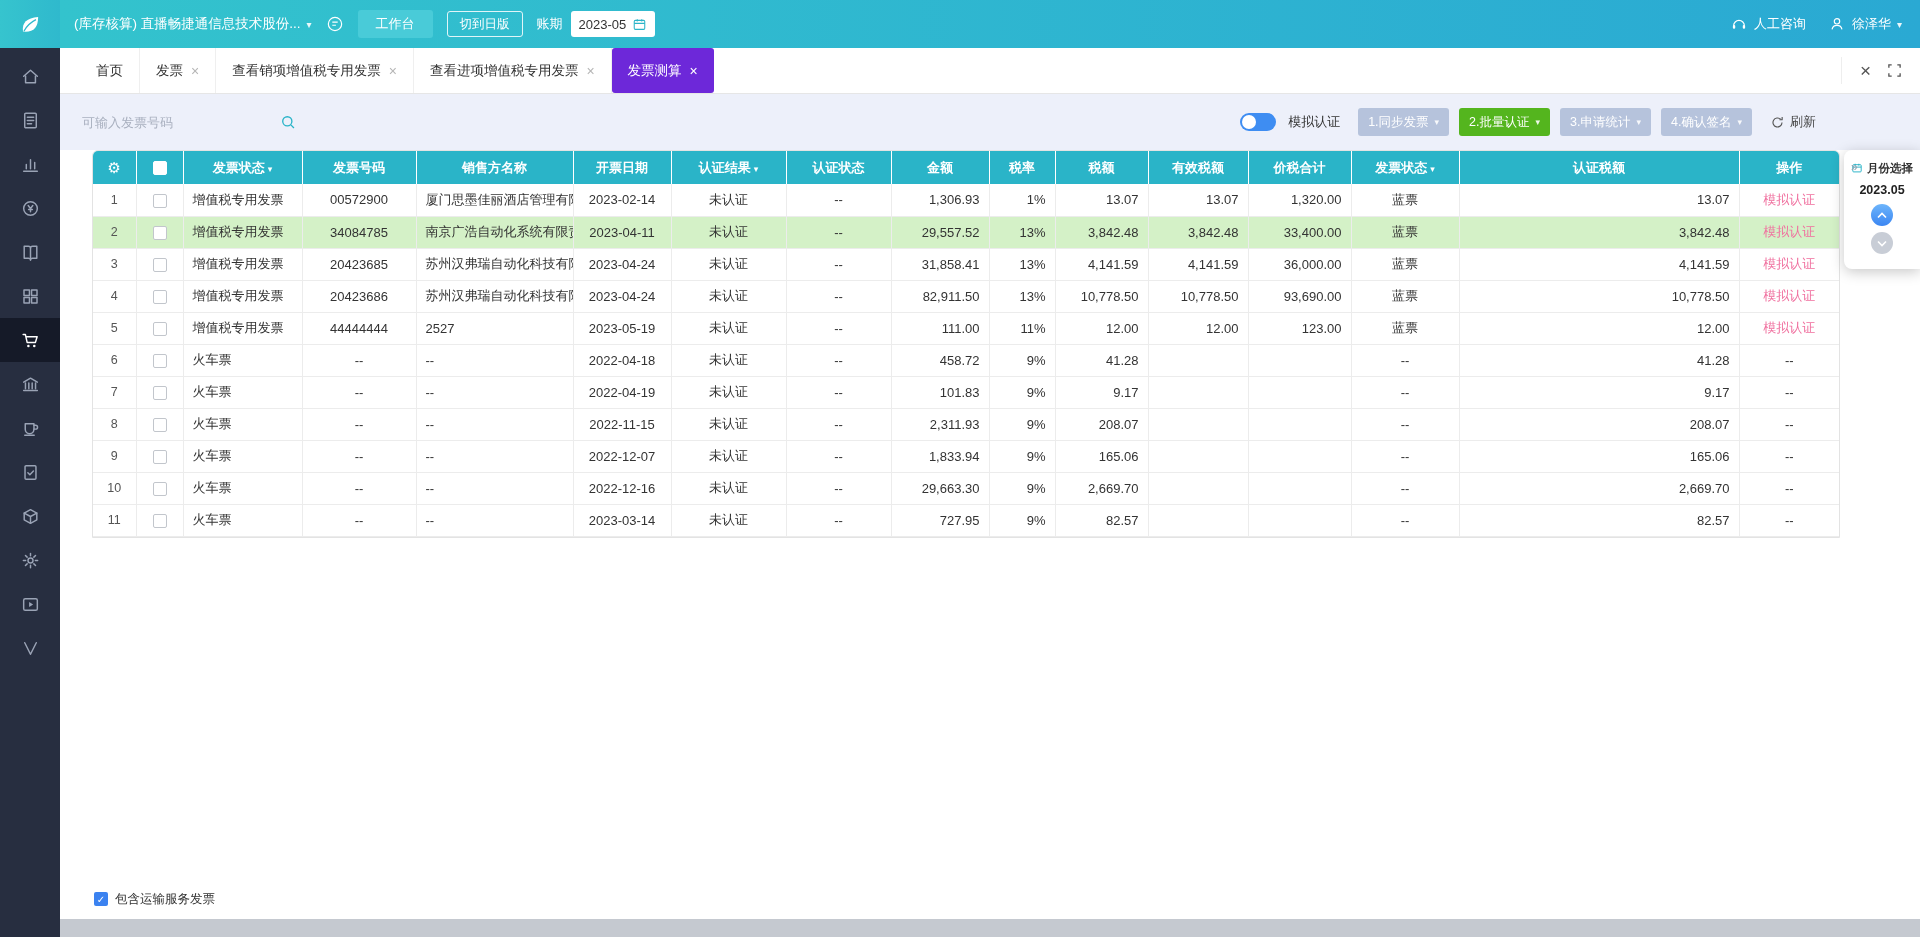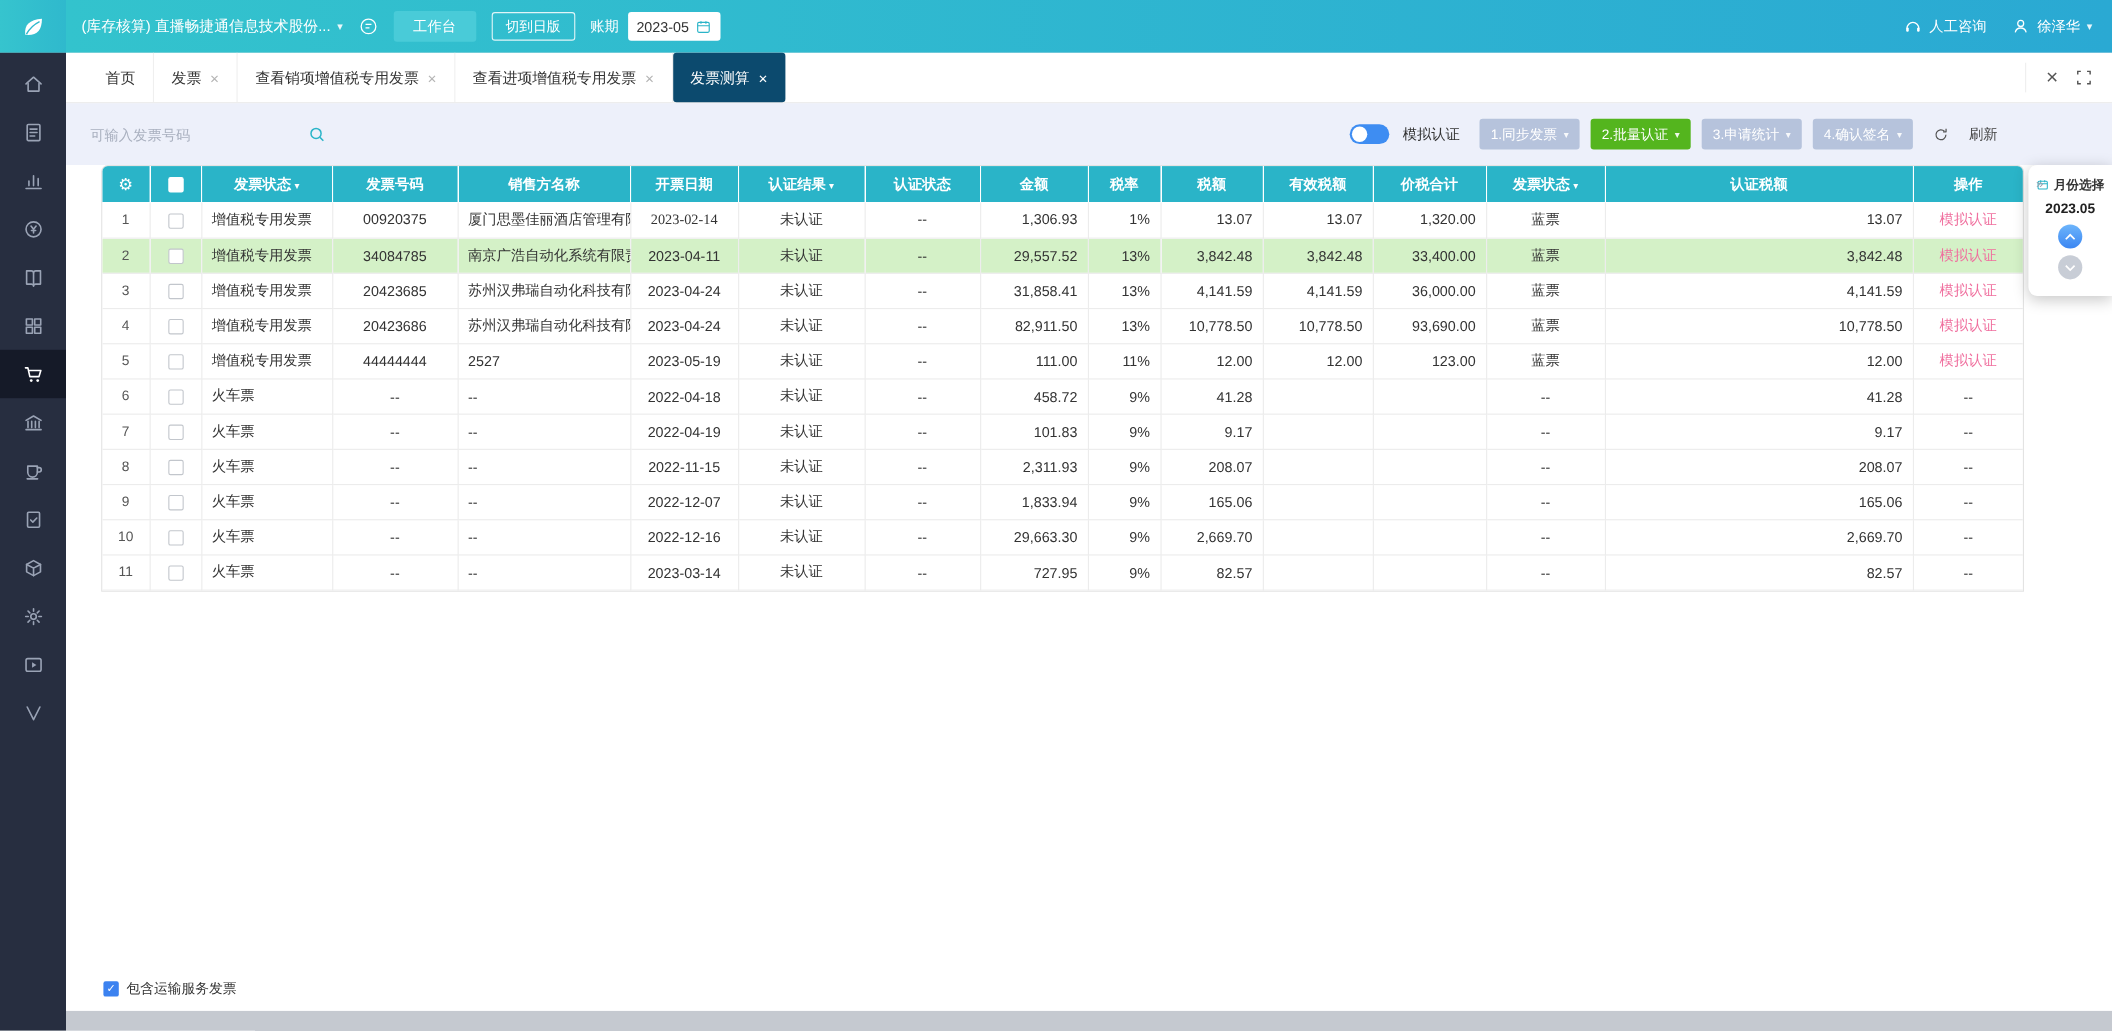--- a/index.html
+++ b/index.html
@@ -30,21 +30,21 @@
   .period-pill { background:#fff; color:#333; height:26px; border-radius:3px; display:flex; align-items:center; gap:6px; padding:0 8px; cursor:pointer; font-size:13px; }
   .period-pill svg { width:15px; height:15px; stroke:#2ab4c8; }
   .tb-right { margin-left:auto; display:flex; align-items:center; gap:22px; }
   .tb-link, .tb-user { display:flex; align-items:center; gap:6px; cursor:pointer; font-size:13px; }
 
   
   .tabbar { height:46px; background:#fff; border-bottom:1px solid #e6e6e6; display:flex; align-items:center; padding-left:20px; }
   .tabs { display:flex; align-items:center; height:100%; }
   .tab { display:flex; align-items:center; gap:8px; padding:0 16px; height:100%; font-size:13.5px; color:#333; cursor:pointer; border-right:1px solid #efefef; white-space:nowrap; }
   .tab .tab-close { color:#b5b5b5; font-size:14px; line-height:1; }
-  .tab.active { background:#0c4a6e; color:#fff; border-right:none; border-radius:3px; height:100%; }
+  .tab.active { background:#6d28d9; color:#fff; border-right:none; border-radius:3px; height:100%; }
   .tab.active .tab-close { color:#fff; }
   .tab-actions { margin-left:auto; display:flex; align-items:center; gap:16px; padding:0 18px; border-left:1px solid #eee; height:60%; color:#555; }
   .tab-actions .x { font-size:19px; cursor:pointer; line-height:1; }
   .tab-actions svg { width:15px; height:15px; cursor:pointer; }
 
   
   .content { flex:1; background:#fff; margin-bottom:18px; display:flex; flex-direction:column; position:relative; min-height:0; }
 
   .toolbar { height:56px; background:#edf0fa; display:flex; align-items:center; padding:0 104px 0 22px; gap:12px; }
   .search { display:flex; align-items:center; width:215px; gap:6px; }
@@ -52,21 +52,21 @@
   .search input::placeholder { color:#a9b0bf; }
   .search svg { width:17px; height:17px; cursor:pointer; }
   .tb-spacer { flex:1; }
   .switch { width:36px; height:18px; border-radius:9px; background:#3e8df2; position:relative; cursor:pointer; display:inline-block; }
   .switch .knob { position:absolute; left:2px; top:2px; width:14px; height:14px; border-radius:50%; background:#fff; }
   .toggle-label { font-size:13px; color:#333; margin-right:6px; }
   .tbtn { height:28px; border:none; border-radius:3px; color:#fff; font-size:12.5px; padding:0 10px; display:flex; align-items:center; gap:6px; cursor:pointer; font-family:inherit; }
   .tbtn .bcaret { font-size:9px; opacity:.9; }
   .tbtn.muted { background:#b6c3dc; }
   .tbtn.green { background:#54b51e; }
-  .refresh { display:flex; align-items:center; gap:18px; color:#444; font-size:13px; cursor:pointer; margin-left:6px; }
+  .refresh { display:flex; align-items:center; gap:5px; color:#444; font-size:13px; cursor:pointer; margin-left:6px; }
   .refresh svg { width:15px; height:15px; }
 
   
   .table-wrap { margin:0 80px 0 32px; border:1px solid #e3e3e3; border-radius:6px 6px 0 0; overflow:hidden; }
   table { width:100%; border-collapse:collapse; table-layout:fixed; }
   thead th { background:#2ab4c8; color:#fff; font-size:13px; font-weight:600; height:33px; border-right:1px solid rgba(255,255,255,.25); text-align:center; padding:0 6px; white-space:nowrap; overflow:hidden; }
   thead th:last-child { border-right:none; }
   .th-caret { font-size:9px; margin-left:3px; cursor:pointer; }
   .gear { font-size:15px; cursor:pointer; font-family:"DejaVu Sans",sans-serif; }
   tbody td { height:32px; border-right:1px solid #ececec; border-bottom:1px solid #ececec; font-size:13px; color:#333; padding:0 9px; white-space:nowrap; overflow:hidden; }
@@ -388,23 +388,23 @@
                 <th><span>发票状态</span><span class="th-caret">▾</span></th>
                 <th><span>认证税额</span></th>
                 <th><span>操作</span></th>
               </tr>
           </thead>
           <tbody id="table-body">
               <tr>
                 <td class="c-idx">1</td>
                 <td class="c-chk"><span class="chk"></span></td>
                 <td style="text-align: left;">增值税专用发票</td>
-                <td style="text-align: center;">00920375</td>
+                <td style="text-align: center;">00572900</td>
                 <td style="text-align: left;">厦门思墨佳丽酒店管理有限...</td>
-                <td style="text-align: center; font-family: Liberation Serif, serif;">2023-02-14</td>
+                <td style="text-align: center;">2023-02-14</td>
                 <td style="text-align: center;">未认证</td>
                 <td style="text-align: center;">--</td>
                 <td style="text-align: right;">1,306.93</td>
                 <td style="text-align: right;">1%</td>
                 <td style="text-align: right;">13.07</td>
                 <td style="text-align: right;">13.07</td>
                 <td style="text-align: right;">1,320.00</td>
                 <td style="text-align: center;">蓝票</td>
                 <td style="text-align: right;">13.07</td>
                 <td style="text-align: center;"><span class="op-link">模拟认证</span></td>

